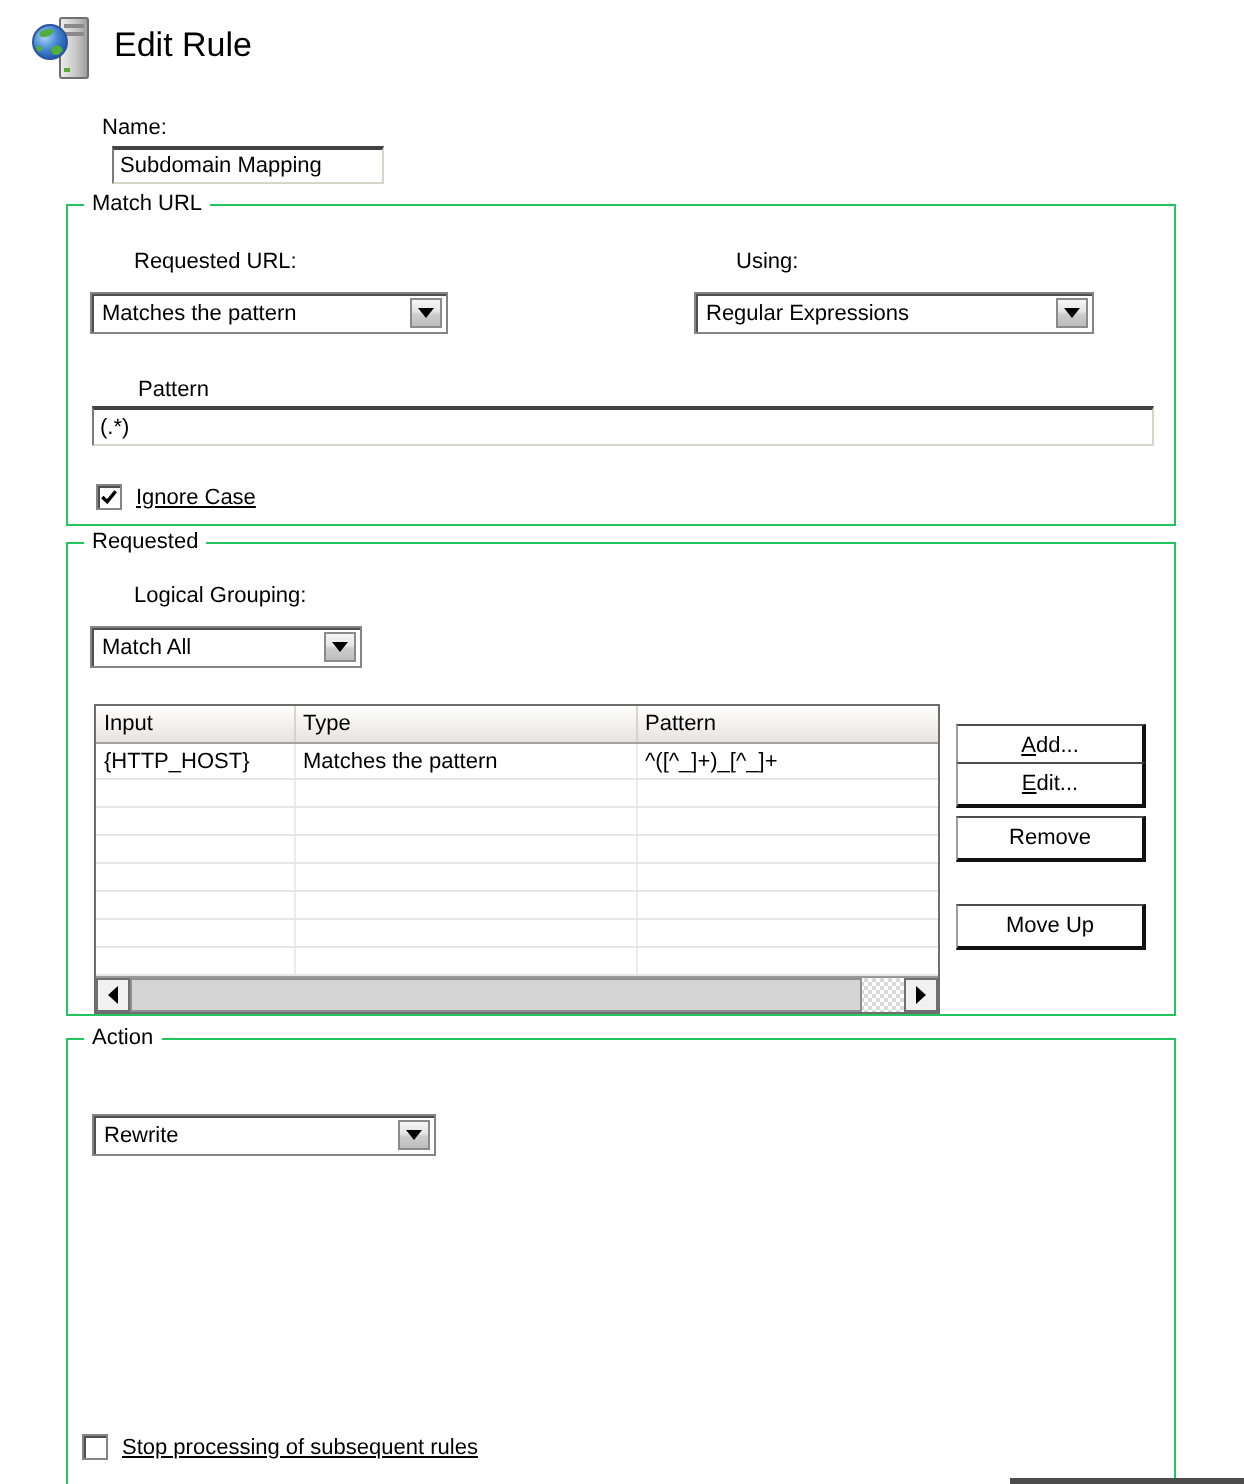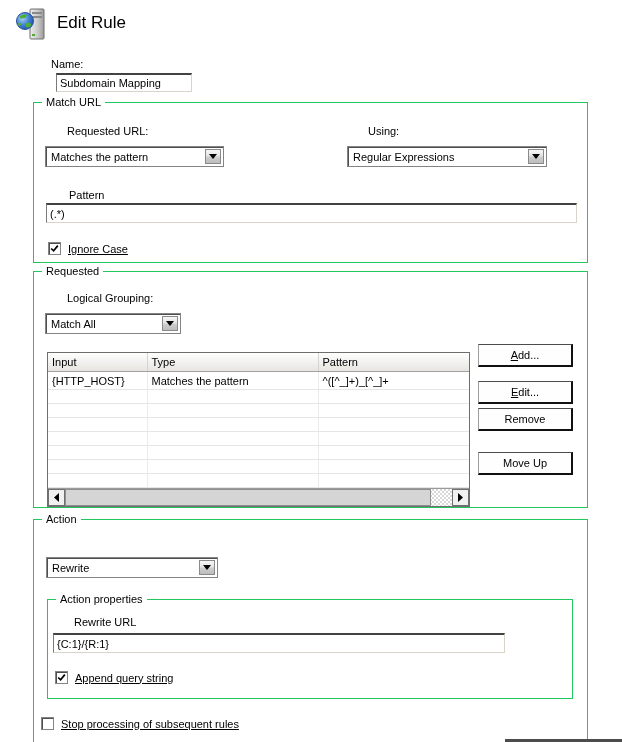--- a/index.html
+++ b/index.html
@@ -210,53 +210,38 @@
         </span>
         <span class="sb-thumb"></span>
         <span class="sb-btn sb-right">
           <svg viewBox="0 0 7 9">
               <path d="M1 0 L6 4.5 L1 9 z" fill="#000"></path>
             </svg>
         </span>
       </div>
     </div>
 
-    <button class="side-btn" style="top:72px"><span class="mn">A</span><span>dd...</span></button>
+    <button class="side-btn" style="top:90px"><span class="mn">A</span><span>dd...</span></button>
     <button class="side-btn" style="top:109px"><span class="mn">E</span><span>dit...</span></button>
     <button class="side-btn" style="top:136px"><span>Remove</span></button>
     <button class="side-btn" style="top:180px"><span>Move Up</span></button>
   </div>
 
   <div class="groupbox" style="left:33px;top:519px;width:555px;height:283px;border-bottom:none">
     <span class="legend">Action</span>
 
     <div class="combo" style="left:12px;top:37px;width:172px">
       <span class="combo-txt">Rewrite</span>
       <span class="combo-btn">
         <svg viewBox="0 0 8 5">
             <path d="M0 0 h8 L4 5 z" fill="#000"></path>
           </svg>
       </span>
     </div>
 
-    <div class="groupbox" style="left:13px;top:79px;width:526px;height:100px">
-      <span class="legend">Action properties</span>
-
-      <span class="lbl" style="left:6px;top:16px">Rewrite URL</span>
-      <input class="textbox" style="left: 5px; top: 33px; width: 452px; height: 20px;" value="{C:1}/{R:1}">
-
-      <div class="check-row" style="left:7px;top:71px">
-        <span class="checkbox checked">
-          <svg class="tick" viewBox="0 0 10 10">
-              <path d="M1.3 5 L4 7.6 L8.7 1.8" fill="none" stroke="#000" stroke-width="1.9"></path>
-            </svg>
-        </span>
-        <span class="cb-label">Append query string</span>
-      </div>
-    </div>
 
     <div class="check-row" style="left:7px;top:197px">
       <span class="checkbox">
         
       </span>
       <span class="cb-label">Stop processing of subsequent rules</span>
     </div>
   </div>
 
   <div class="edge-strip"></div>

